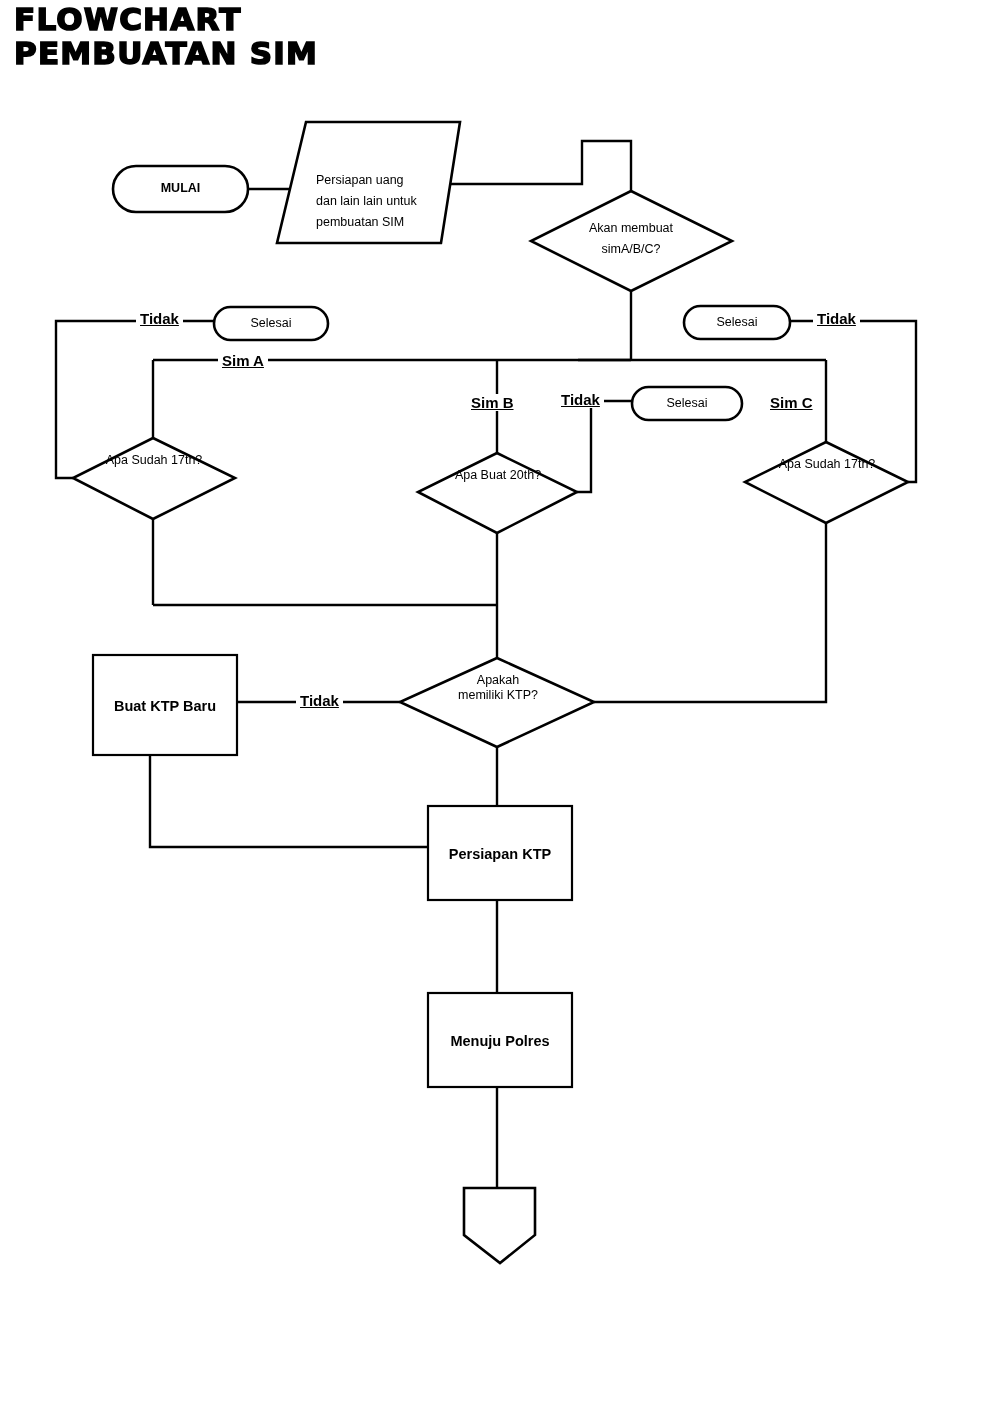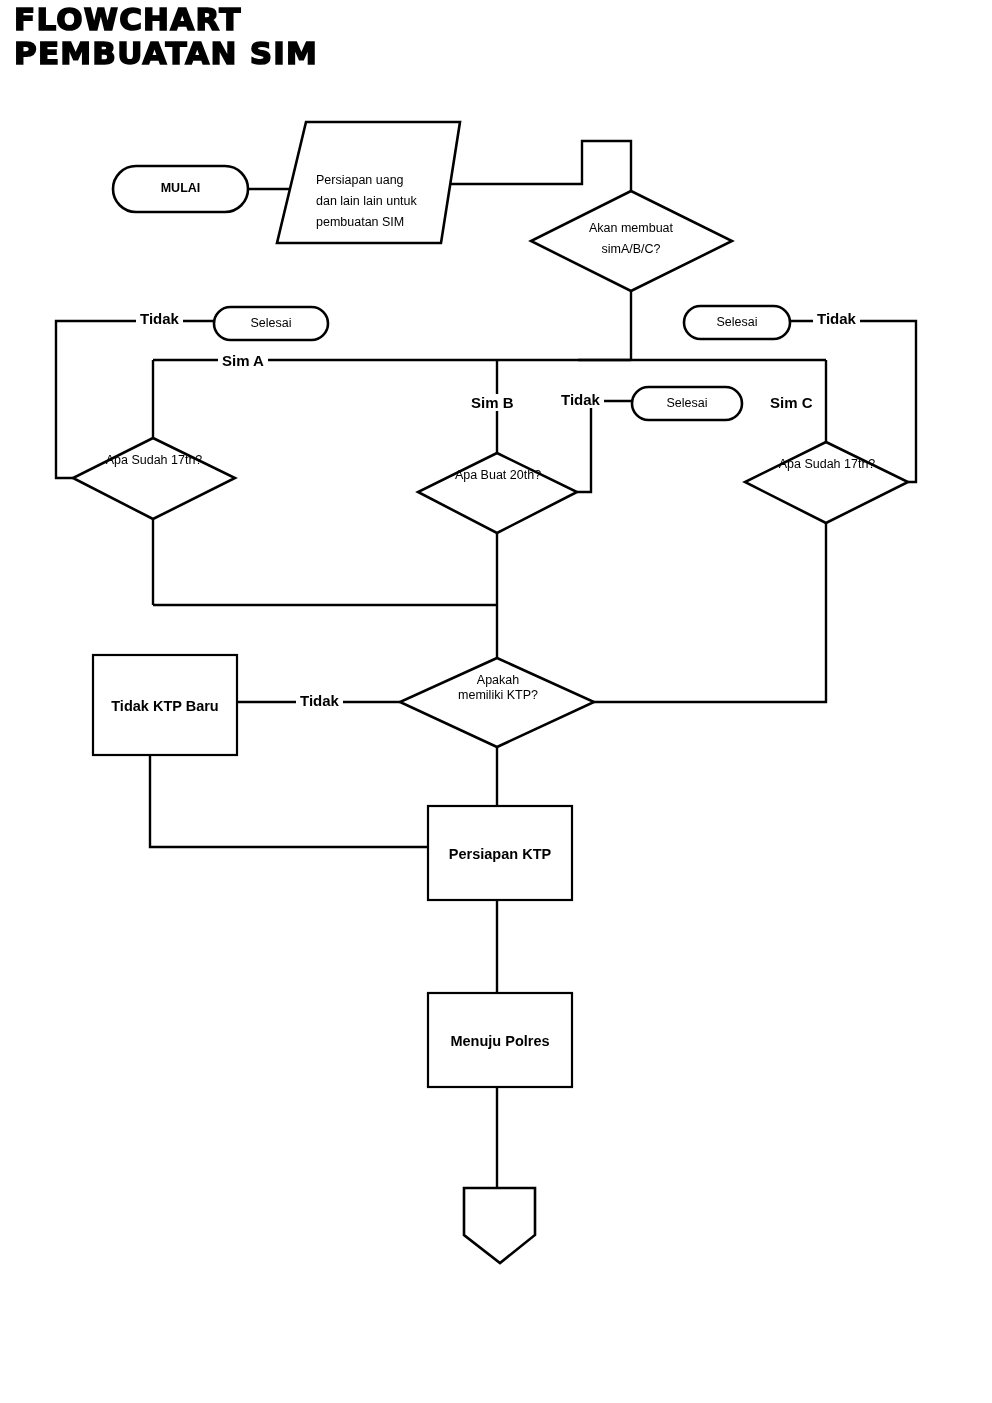--- a/index.html
+++ b/index.html
@@ -76,20 +76,21 @@
   .t-bold  { font-size: 14.5px; font-weight: bold; }
   .edge-label {
     position: absolute;
     color: #000000;
     font-family: "Liberation Sans", sans-serif;
     font-size: 15px;
     font-weight: bold;
     background: #ffffff;
     padding: 0 4px;
     white-space: nowrap;
+    text-decoration: underline;
   }
 </style>
 </head>
 <body>
 
 <div id="flow-root">
 
   <div class="title-block">
     <div class="title-line">FLOWCHART</div>
     <div class="title-line">PEMBUATAN SIM</div>
@@ -170,21 +171,21 @@
   <div class="node-text t-small" style="left:214px; top:315px; width:114px;">Selesai</div>
   <div class="node-text t-small" style="left:684px; top:314px; width:106px;">Selesai</div>
   <div class="node-text t-small" style="left:632px; top:395px; width:110px;">Selesai</div>
 
   <div class="node-text t-small" style="left:98px; top:449px; width:112px; line-height:22px;">Apa Sudah 17th?</div>
   <div class="node-text t-small" style="left:442px; top:464px; width:112px; line-height:22px;">Apa Buat 20th?</div>
   <div class="node-text t-small" style="left:771px; top:453px; width:112px; line-height:22px;">Apa Sudah 17th?</div>
 
   <div class="node-text t-small" style="left:455px; top:673px; width:86px; line-height:15px;">Apakah memiliki KTP?</div>
 
-  <div class="node-text t-bold" style="left:93px; top:696px; width:144px;">Tidak KTP Baru</div>
+  <div class="node-text t-bold" style="left:93px; top:696px; width:144px;">Buat KTP Baru</div>
   <div class="node-text t-bold" style="left:428px; top:844px; width:144px;">Persiapan KTP</div>
   <div class="node-text t-bold" style="left:428px; top:1031px; width:144px;">Menuju Polres</div>
   <div class="node-text t-small" style="left:464px; top:1208px; width:71px;"></div>
 
   <div class="edge-label" style="left:136px; top:310px;">Tidak</div>
   <div class="edge-label" style="left:813px; top:310px;">Tidak</div>
   <div class="edge-label" style="left:557px; top:391px;">Tidak</div>
   <div class="edge-label" style="left:218px; top:352px;">Sim A</div>
   <div class="edge-label" style="left:467px; top:394px;">Sim B</div>
   <div class="edge-label" style="left:766px; top:394px;">Sim C</div>

